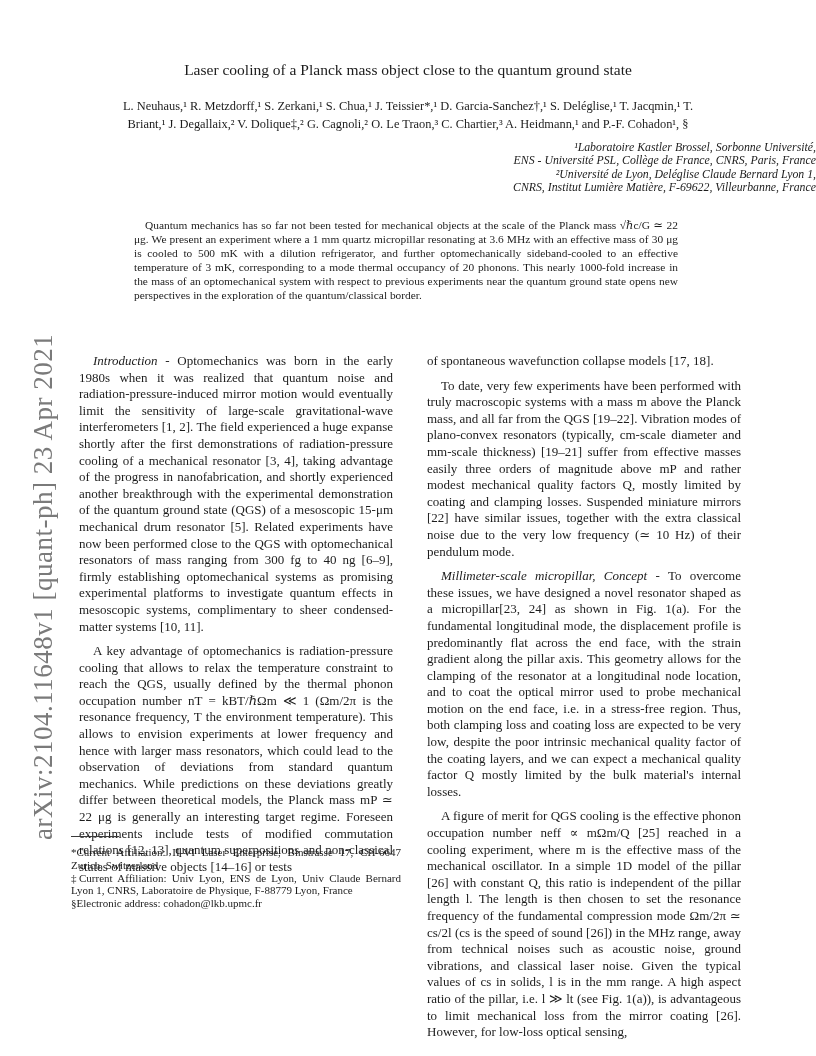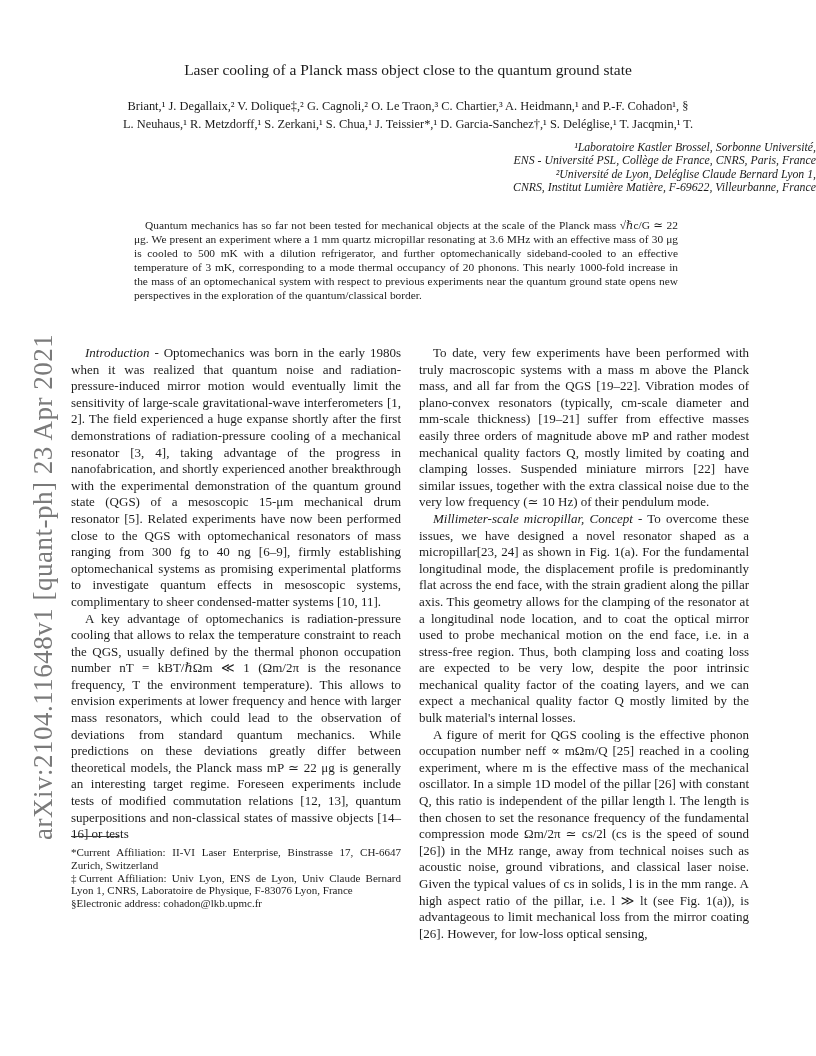--- a/index.html
+++ b/index.html
@@ -66,21 +66,21 @@
   .col {
     position: absolute;
     top: 345px;
     width: 330px;
     text-align: justify;
     font-size: 13px;
     line-height: 16.6px;
   }
   .col-left  { left: 71px; }
   .col-right { left: 419px; }
-  .col p { margin: 0; }
+  .col p { margin: 8px; }
   .col p.indent { text-indent: 14px; }
   .lead { font-style: italic; }
   .footnotes {
     position: absolute;
     left: 71px;
     top: 836px;
     width: 330px;
     font-size: 11px;
     line-height: 12.8px;
     text-align: justify;
@@ -96,44 +96,45 @@
 </head>
 <body>
 
 <div class="page">
 
   <div class="watermark">arXiv:2104.11648v1  [quant-ph]  23 Apr 2021</div>
 
   <h1 class="title">Laser cooling of a Planck mass object close to the quantum ground state</h1>
 
   <div class="authors">
+    <div>L. Neuhaus,¹ R. Metzdorff,¹ S. Zerkani,¹ S. Chua,¹ J. Teissier*,¹ D. Garcia-Sanchez†,¹ S. Deléglise,¹ T. Jacqmin,¹ T.</div>
     <div>Briant,¹ J. Degallaix,² V. Dolique‡,² G. Cagnoli,² O. Le Traon,³ C. Chartier,³ A. Heidmann,¹ and P.-F. Cohadon¹, §</div>
-    <div>L. Neuhaus,¹ R. Metzdorff,¹ S. Zerkani,¹ S. Chua,¹ J. Teissier*,¹ D. Garcia-Sanchez†,¹ S. Deléglise,¹ T. Jacqmin,¹ T.</div>
   </div>
 
   <div class="affils">
     <div>¹Laboratoire Kastler Brossel, Sorbonne Université,</div>
     <div>ENS - Université PSL, Collège de France, CNRS, Paris, France</div>
     <div>²Université de Lyon, Deléglise Claude Bernard Lyon 1,</div>
     <div>CNRS, Institut Lumière Matière, F-69622, Villeurbanne, France</div>
   </div>
 
   <div class="abstract">Quantum mechanics has so far not been tested for mechanical objects at the scale of the Planck mass √ℏc/G ≃ 22 μg. We present an experiment where a 1 mm quartz micropillar resonating at 3.6 MHz with an effective mass of 30 μg is cooled to 500 mK with a dilution refrigerator, and further optomechanically sideband-cooled to an effective temperature of 3 mK, corresponding to a mode thermal occupancy of 20 phonons. This nearly 1000-fold increase in the mass of an optomechanical system with respect to previous experiments near the quantum ground state opens new perspectives in the exploration of the quantum/classical border.</div>
 
   <div class="col col-left">
     <p class="indent"><span class="lead">Introduction -</span><span> Optomechanics was born in the early 1980s when it was realized that quantum noise and radiation-pressure-induced mirror motion would eventually limit the sensitivity of large-scale gravitational-wave interferometers [1, 2]. The field experienced a huge expanse shortly after the first demonstrations of radiation-pressure cooling of a mechanical resonator [3, 4], taking advantage of the progress in nanofabrication, and shortly experienced another breakthrough with the experimental demonstration of the quantum ground state (QGS) of a mesoscopic 15-μm mechanical drum resonator [5]. Related experiments have now been performed close to the QGS with optomechanical resonators of mass ranging from 300 fg to 40 ng [6–9], firmly establishing optomechanical systems as promising experimental platforms to investigate quantum effects in mesoscopic systems, complimentary to sheer condensed-matter systems [10, 11].</span></p>
     <p class="indent">A key advantage of optomechanics is radiation-pressure cooling that allows to relax the temperature constraint to reach the QGS, usually defined by the thermal phonon occupation number nT = kBT/ℏΩm ≪ 1 (Ωm/2π is the resonance frequency, T the environment temperature). This allows to envision experiments at lower frequency and hence with larger mass resonators, which could lead to the observation of deviations from standard quantum mechanics. While predictions on these deviations greatly differ between theoretical models, the Planck mass mP ≃ 22 μg is generally an interesting target regime. Foreseen experiments include tests of modified commutation relations [12, 13], quantum superpositions and non-classical states of massive objects [14–16] or tests</p>
   </div>
 
   <div class="col col-right">
+    <p>of spontaneous wavefunction collapse models [17, 18].</p>
     <p class="indent">To date, very few experiments have been performed with truly macroscopic systems with a mass m above the Planck mass, and all far from the QGS [19–22]. Vibration modes of plano-convex resonators (typically, cm-scale diameter and mm-scale thickness) [19–21] suffer from effective masses easily three orders of magnitude above mP and rather modest mechanical quality factors Q, mostly limited by coating and clamping losses. Suspended miniature mirrors [22] have similar issues, together with the extra classical noise due to the very low frequency (≃ 10 Hz) of their pendulum mode.</p>
     <p class="indent"><span class="lead">Millimeter-scale micropillar, Concept -</span><span> To overcome these issues, we have designed a novel resonator shaped as a micropillar[23, 24] as shown in Fig. 1(a). For the fundamental longitudinal mode, the displacement profile is predominantly flat across the end face, with the strain gradient along the pillar axis. This geometry allows for the clamping of the resonator at a longitudinal node location, and to coat the optical mirror used to probe mechanical motion on the end face, i.e. in a stress-free region. Thus, both clamping loss and coating loss are expected to be very low, despite the poor intrinsic mechanical quality factor of the coating layers, and we can expect a mechanical quality factor Q mostly limited by the bulk material's internal losses.</span></p>
     <p class="indent">A figure of merit for QGS cooling is the effective phonon occupation number neff ∝ mΩm/Q [25] reached in a cooling experiment, where m is the effective mass of the mechanical oscillator. In a simple 1D model of the pillar [26] with constant Q, this ratio is independent of the pillar length l. The length is then chosen to set the resonance frequency of the fundamental compression mode Ωm/2π ≃ cs/2l (cs is the speed of sound [26]) in the MHz range, away from technical noises such as acoustic noise, ground vibrations, and classical laser noise. Given the typical values of cs in solids, l is in the mm range. A high aspect ratio of the pillar, i.e. l ≫ lt (see Fig. 1(a)), is advantageous to limit mechanical loss from the mirror coating [26]. However, for low-loss optical sensing,</p>
   </div>
 
   <div class="footnotes">
     <div class="footnote-rule"></div>
     <p>*Current Affiliation: II-VI Laser Enterprise, Binstrasse 17, CH-6647 Zurich, Switzerland</p>
-    <p>‡Current Affiliation: Univ Lyon, ENS de Lyon, Univ Claude Bernard Lyon 1, CNRS, Laboratoire de Physique, F-83076 Lyon, France</p>
+    <p>‡Current Affiliation: Univ Lyon, ENS de Lyon, Univ Claude Bernard Lyon 1, CNRS, Laboratoire de Physique, F-88779 Lyon, France</p>
     <p>§Electronic address: cohadon@lkb.upmc.fr</p>
   </div>
 
 </div>
 
 </body></html>

